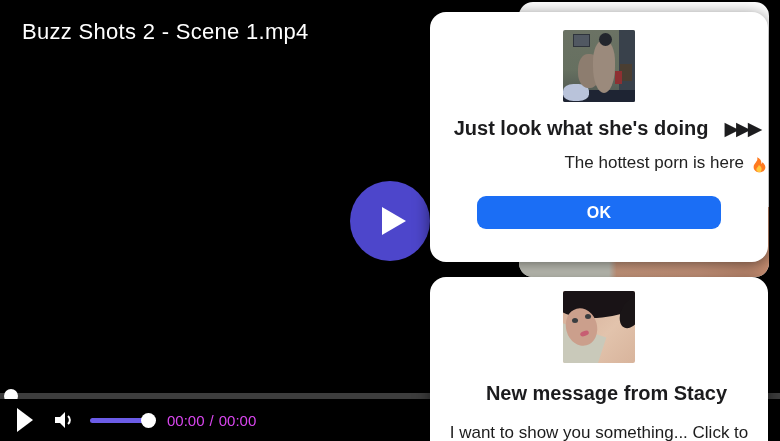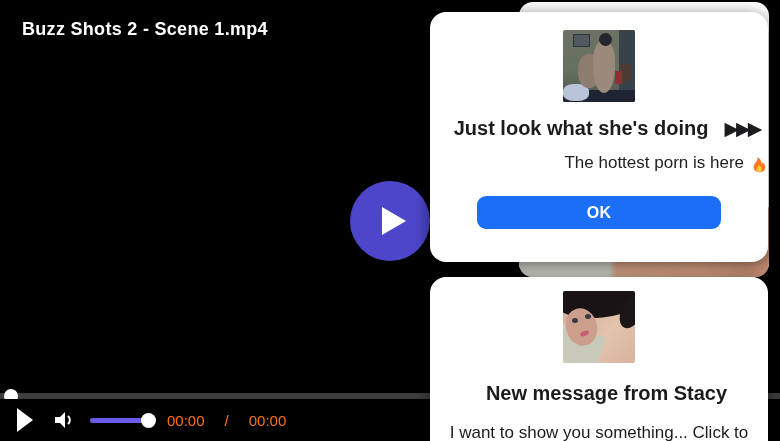--- a/index.html
+++ b/index.html
@@ -1,35 +1,35 @@
 <!DOCTYPE html>
 <html style="--ok-button: #1b6ef5; --big-play-button: #4d46cb; --volume-slider: #6b5ce7; --progress-track: #3d3d3d;"><head>
 <meta charset="utf-8">
 <style>
   html,body{margin:0;padding:0;background:#000;width:780px;height:441px;overflow:hidden;
             font-family:"Liberation Sans","DejaVu Sans",sans-serif;}
   .stage{position:relative;width:780px;height:441px;background:#000;overflow:hidden;}
 
   
-  .title{position:absolute;left:22px;top:19px;color:#fff;font-weight:bold;font-size:18px;letter-spacing:.3px;white-space:nowrap;}
+  .title{position:absolute;left:22px;top:19px;color:#fff;font-weight:normal;font-size:22px;letter-spacing:.3px;white-space:nowrap;}
 
   .big-play{position:absolute;left:350px;top:181px;width:80px;height:80px;border-radius:50%;
             background:var(--big-play-button,#4d46cb);border:none;display:flex;align-items:center;justify-content:center;cursor:pointer;padding:0;}
   .big-play svg{margin-left:7px;display:block;}
 
   .seek{position:absolute;left:0;top:393px;width:780px;height:6px;background:var(--progress-track,#3d3d3d);}
   .seek-thumb{position:absolute;left:4px;top:-4px;width:14px;height:14px;border-radius:50%;background:#fff;}
 
   .controls{position:absolute;left:0;top:399px;width:780px;height:42px;background:#000;display:flex;align-items:center;}
   .ctl-btn{background:none;border:none;padding:0;display:flex;align-items:center;cursor:pointer;}
   .ctl-play{margin-left:17px;}
   .ctl-vol{margin-left:19px;}
   .vol-slider{position:relative;margin-left:16px;width:64px;height:5px;border-radius:3px;background:var(--volume-slider,#6b5ce7);cursor:pointer;}
   .vol-thumb{position:absolute;right:-2px;top:-5px;width:15px;height:15px;border-radius:50%;background:#fff;}
-  .time{margin-left:13px;color:#f97316;font-size:15px;display:flex;gap:20px;white-space:nowrap;}
+  .time{margin-left:13px;color:#d946ef;font-size:15px;display:flex;gap:5px;white-space:nowrap;}
 
   
   .back-card{position:absolute;left:519px;top:2px;width:250px;height:275px;background:#fff;border-radius:14px;overflow:hidden;cursor:pointer;}
   .back-strip{position:absolute;left:0;bottom:0;width:100%;height:70px;
               background:linear-gradient(90deg,#d2d3c8 0%,#d2d3c8 36%,#dca78a 39%,#d9a185 72%,#c98f72 100%);}
 
   
   .popup{position:absolute;left:430px;width:338px;background:#fff;border-radius:16px;text-align:center;
          box-shadow:0 3px 16px rgba(0,0,0,.55);cursor:pointer;}
   .popup1{top:12px;height:250px;}

